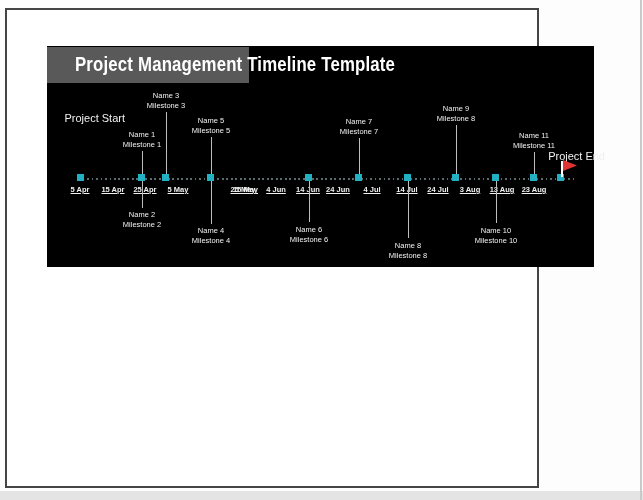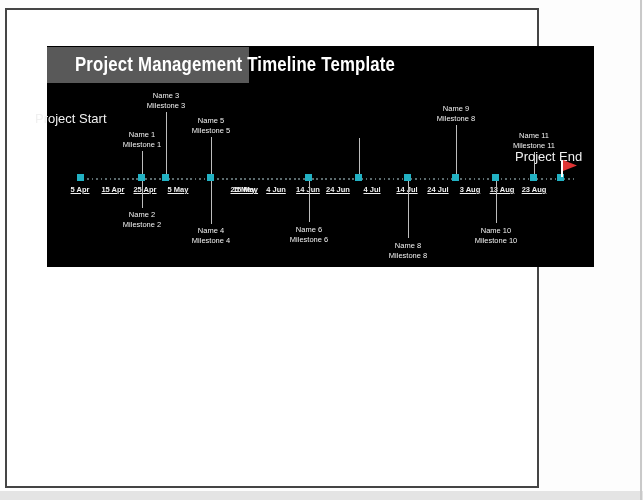--- a/index.html
+++ b/index.html
@@ -32,21 +32,21 @@
   .tick-label{
     position:absolute;top:139px;width:44px;text-align:center;
     font-size:7.5px;font-weight:bold;color:var(--text);white-space:nowrap;text-decoration:underline;
   }
   .v-line{position:absolute;width:1px;background:var(--connector);}
   .ms-label{
     position:absolute;width:90px;text-align:center;font-size:7.5px;line-height:10px;
     color:var(--text);white-space:nowrap;
   }
   .pt-label{
-    position:absolute;width:90px;text-align:left;font-size:13px;line-height:9px;
+    position:absolute;width:90px;text-align:right;font-size:11px;line-height:9px;
     color:var(--text);white-space:nowrap;
   }
   .flag-pole{position:absolute;width:2px;background:#ffffff;}
   .flag-tri{position:absolute;clip-path:polygon(0 0,100% 50%,0 100%);background:var(--flag);}
 </style>
 </head>
 <body>
 
 <div class="window-bottom-strip"></div>
 <div class="window-right-edge"></div>
@@ -107,20 +107,24 @@
       <div class="ms-label" style="left: 119px; top: 70px;">
         <div>Name 5</div>
         <div>Milestone 5</div>
       </div>
       <div class="v-line" style="left: 262px; top: 135px; height: 41px;"></div>
       <div class="ms-label" style="left: 217px; top: 179px;">
         <div>Name 6</div>
         <div>Milestone 6</div>
       </div>
       <div class="v-line" style="left: 312px; top: 92px; height: 36px;"></div>
+      <div class="ms-label" style="left: 267px; top: 71px;">
+        <div>Name 7</div>
+        <div>Milestone 7</div>
+      </div>
       <div class="v-line" style="left: 361px; top: 135px; height: 57px;"></div>
       <div class="ms-label" style="left: 316px; top: 195px;">
         <div>Name 8</div>
         <div>Milestone 8</div>
       </div>
       <div class="v-line" style="left: 409px; top: 79px; height: 49px;"></div>
       <div class="ms-label" style="left: 364px; top: 58px;">
         <div>Name 9</div>
         <div>Milestone 8</div>
       </div>

